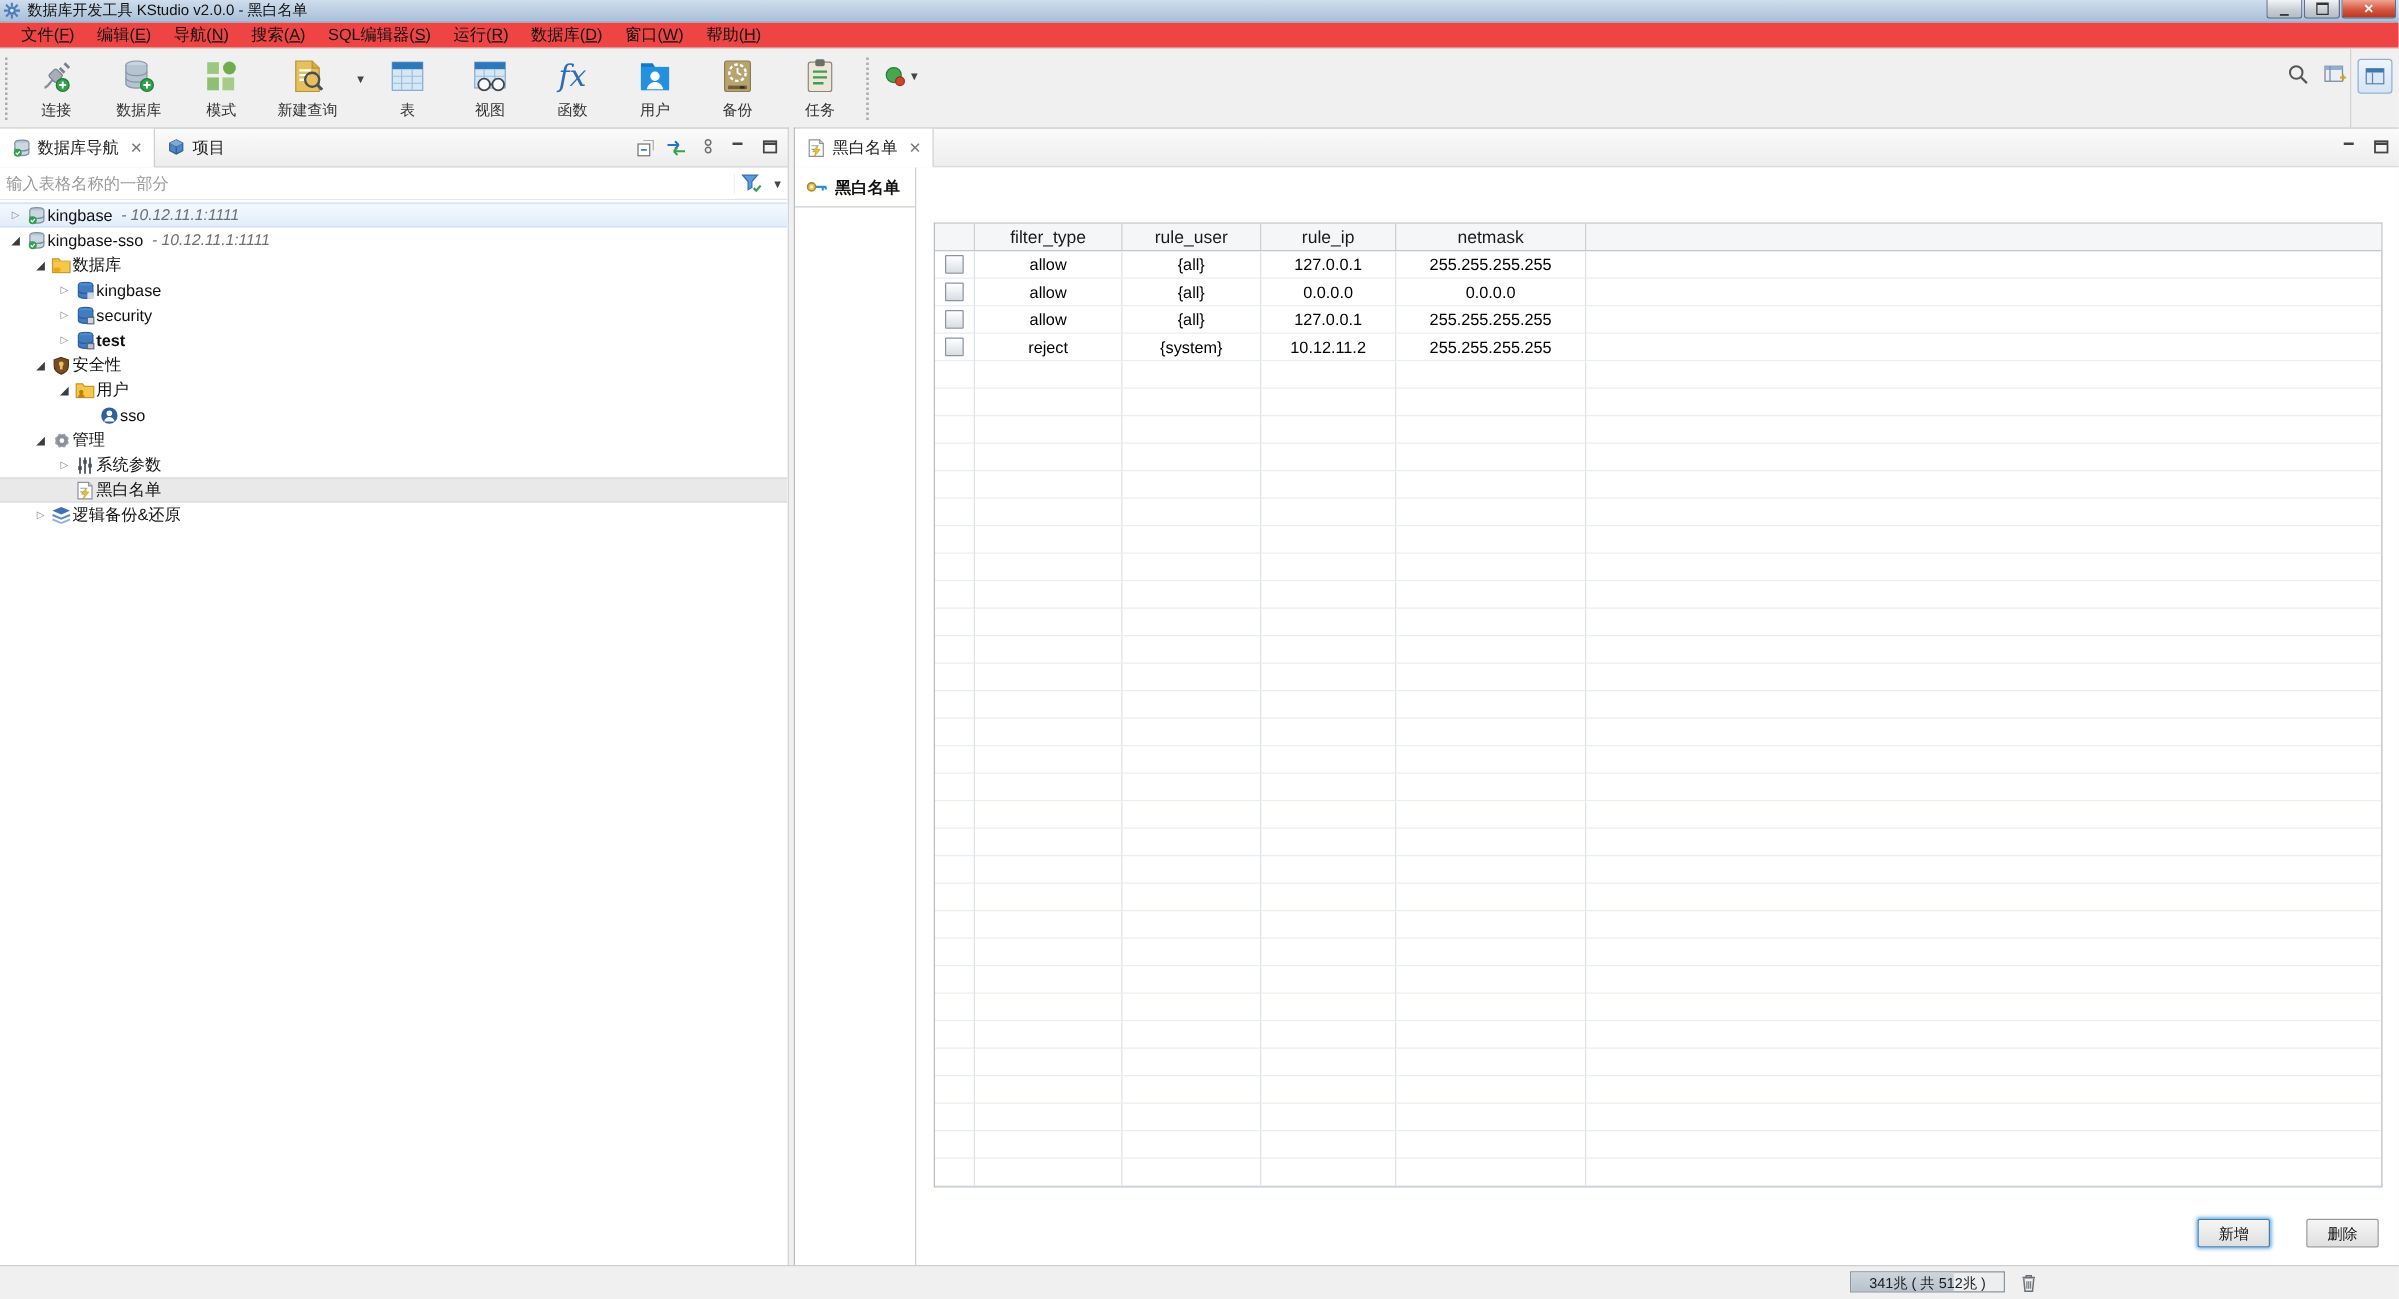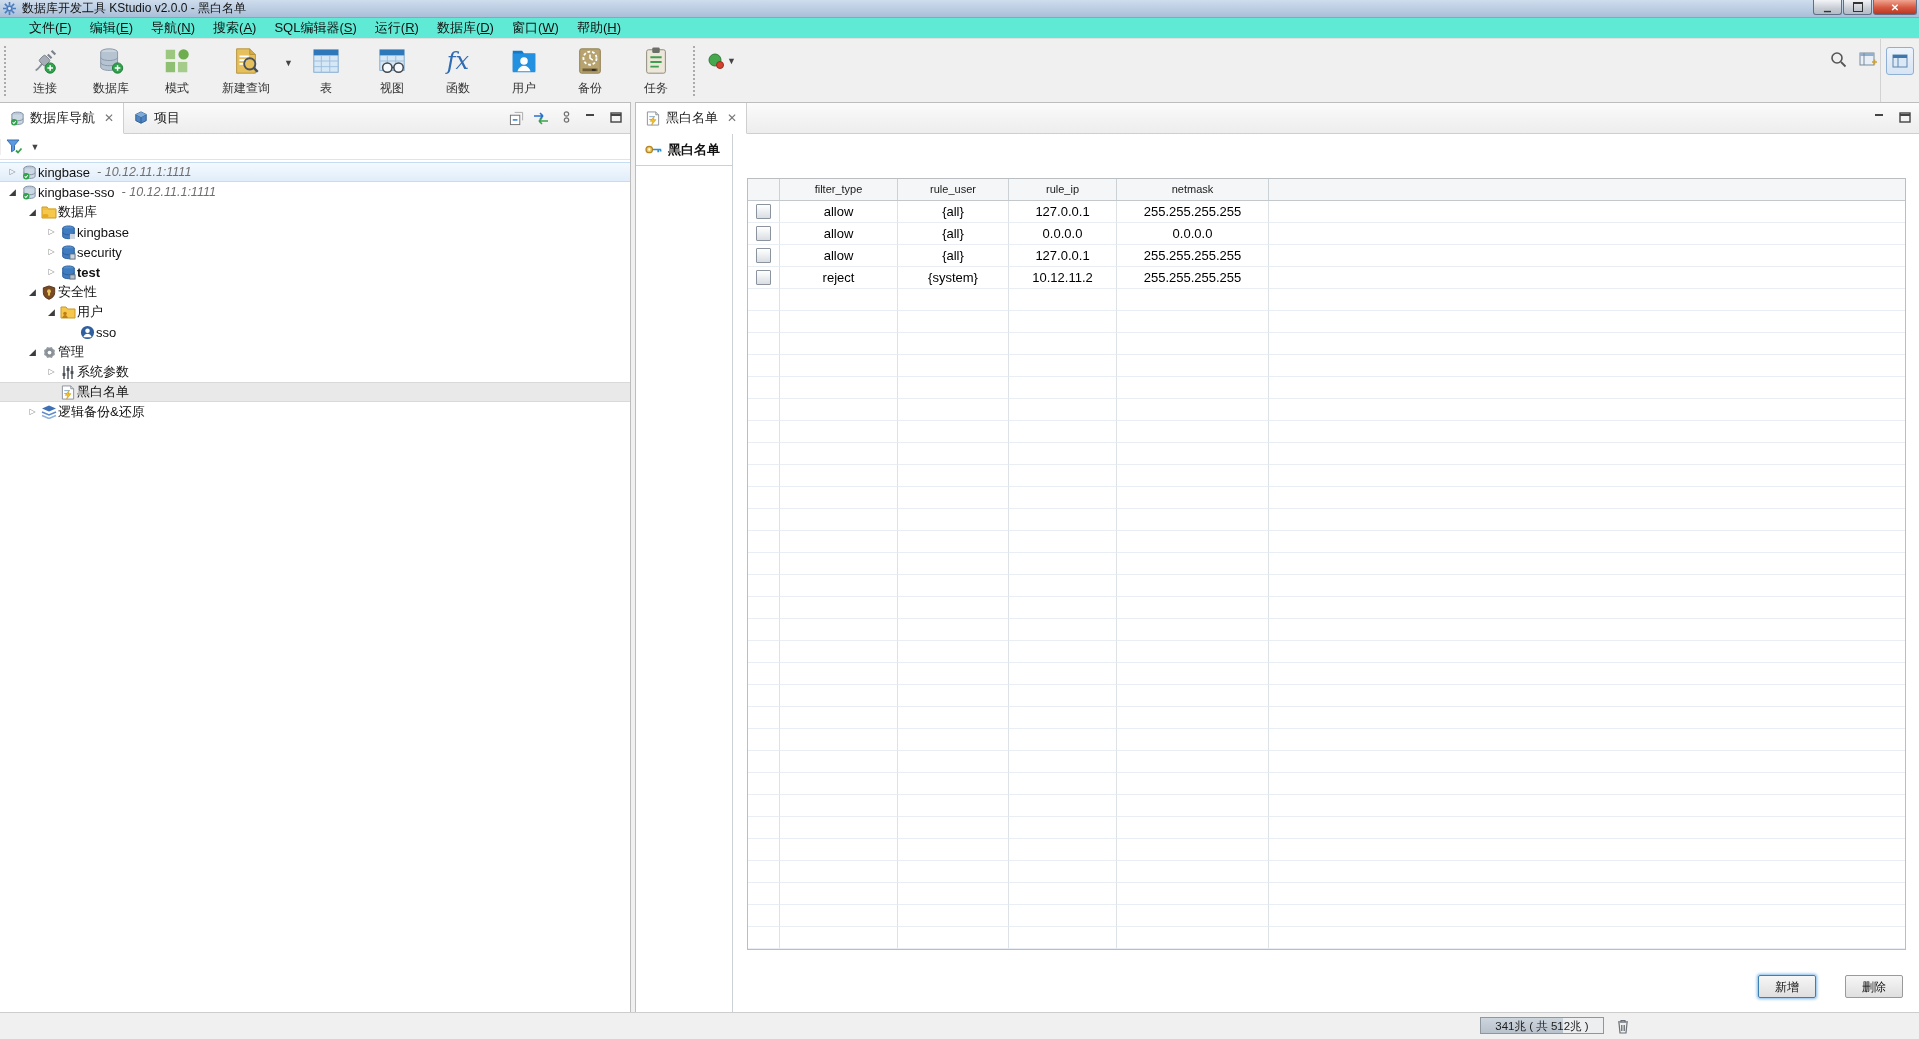--- a/index.html
+++ b/index.html
@@ -11,21 +11,21 @@
   .appicon{width:13px;height:13px;margin:0 6px 0 3px;}
   .title-text{font-size:12px;color:#111;}
   .winbtns{position:absolute;right:2px;top:0;display:flex;}
   .wbtn{height:14px;border:1px solid #5e6f8a;border-top:none;border-radius:0 0 3px 3px;
         background:linear-gradient(#f2f4f7,#c7ccd4 60%,#b5bcc6);display:flex;align-items:center;justify-content:center;
         font-size:9px;color:#333;margin-left:1px;}
   .wbtn.min,.wbtn.max{width:27px;}
   .wbtn.close{width:42px;background:linear-gradient(#f0a492,#d6573f 55%,#b93722);color:#fff;font-size:10px;font-weight:bold;}
   .maxglyph{width:8px;height:7px;border:1px solid #333;border-top:2px solid #333;background:transparent;}
   
-  .menubar{height:20px;background:#5eead4;border-bottom:1px solid #e0e0e0;display:flex;align-items:center;padding-left:20px;}
+  .menubar{height:20px;background:#ef4444;border-bottom:1px solid #e0e0e0;display:flex;align-items:center;padding-left:8px;}
   .mi{font-size:13px;color:#111;padding:0 9px;line-height:20px;cursor:default;}
   
   .toolbar{height:64px;background:#f0f0f0;border-bottom:1px solid #c6c6c6;display:flex;align-items:flex-start;
            padding-top:3px;position:relative;}
   .thandle{width:6px;height:50px;margin-top:4px;border-left:2px dotted #ababab;margin-left:4px;}
   .titem{width:66px;display:flex;flex-direction:column;align-items:center;padding-top:3px;}
   .titem .icon{height:32px;display:flex;align-items:center;justify-content:center;}
   .titem .lbl{font-size:12px;color:#333;margin-top:3px;white-space:nowrap;}
   .tgroup{display:flex;align-items:flex-start;}
   .dd{font-size:9px;color:#444;margin-top:16px;margin-left:2px;}
@@ -70,21 +70,21 @@
   .etabbar{height:30px;background:linear-gradient(#fbfbfb,#ededed);border-bottom:1px solid #cfcfcf;
            display:flex;align-items:stretch;position:relative;flex:0 0 30px;}
   .econtent{flex:1;display:flex;background:#fff;position:relative;}
   .mini-nav{width:96px;border-right:1px solid #ccd1d6;display:flex;flex-direction:column;flex:0 0 96px;}
   .mini-item{height:31px;display:flex;align-items:center;gap:6px;padding-left:9px;border-bottom:1px solid #ccd1d6;
              font-size:13px;font-weight:bold;color:#111;}
   .content{flex:1;position:relative;}
   
   .grid{position:absolute;left:14px;top:44px;width:1159px;border:1px solid #b9bec3;background:#fff;box-sizing:border-box;}
   .gh{display:flex;height:22px;background:#f5f6f7;border-bottom:1px solid #c3c8cd;box-sizing:border-box;}
-  .gh .c{box-sizing:border-box;border-right:1px solid #ccd1d6;font-size:11px;line-height:21px;text-align:center;color:#1a1a1a;}
+  .gh .c{box-sizing:border-box;border-right:1px solid #ccd1d6;font-size:14px;line-height:21px;text-align:center;color:#1a1a1a;}
   .gr{display:flex;height:22px;box-sizing:border-box;}
   .gr .c{box-sizing:border-box;border-right:1px solid #dde2e7;border-bottom:1px solid #e9eef4;
          font-size:13px;line-height:21px;text-align:center;color:#000;display:flex;align-items:center;justify-content:center;}
   .c.w0{width:32px;flex:0 0 32px;}
   .c.w1{width:118px;flex:0 0 118px;}
   .c.w2{width:111px;flex:0 0 111px;}
   .c.w3{width:108px;flex:0 0 108px;}
   .c.w4{width:152px;flex:0 0 152px;}
   .c.w5{flex:1;border-right:none !important;}
   .cbx{width:13px;height:13px;border:1px solid #8b949e;background:linear-gradient(#fff,#d9dee3);border-radius:1px;}
@@ -356,20 +356,21 @@
         <span class="hicon">
           <svg width="13" height="12" viewBox="0 0 13 12">
               <rect x="1" y="1" width="10" height="9" fill="none" stroke="#444" stroke-width="1.4"></rect>
               <path d="M1 3h10" stroke="#444" stroke-width="2"></path>
             </svg>
         </span>
       </div>
     </div>
 
     <div class="filter-row">
+      <input class="filter-input" type="text" placeholder="输入表格名称的一部分" style="">
       <span class="filter-btn">
         <svg width="17" height="16" viewBox="0 0 17 16">
             <path d="M1 1h12l-4.5 5.2V11l-3 1.8V6.2z" fill="#5a9ae0" stroke="#3a6fb0"></path>
             <path d="M10 11.5l2 2 3.5-4" stroke="#35a04a" stroke-width="1.8" fill="none"></path>
           </svg>
       </span>
       <span class="filter-dd">▼</span>
     </div>
 
     <div class="tree">

